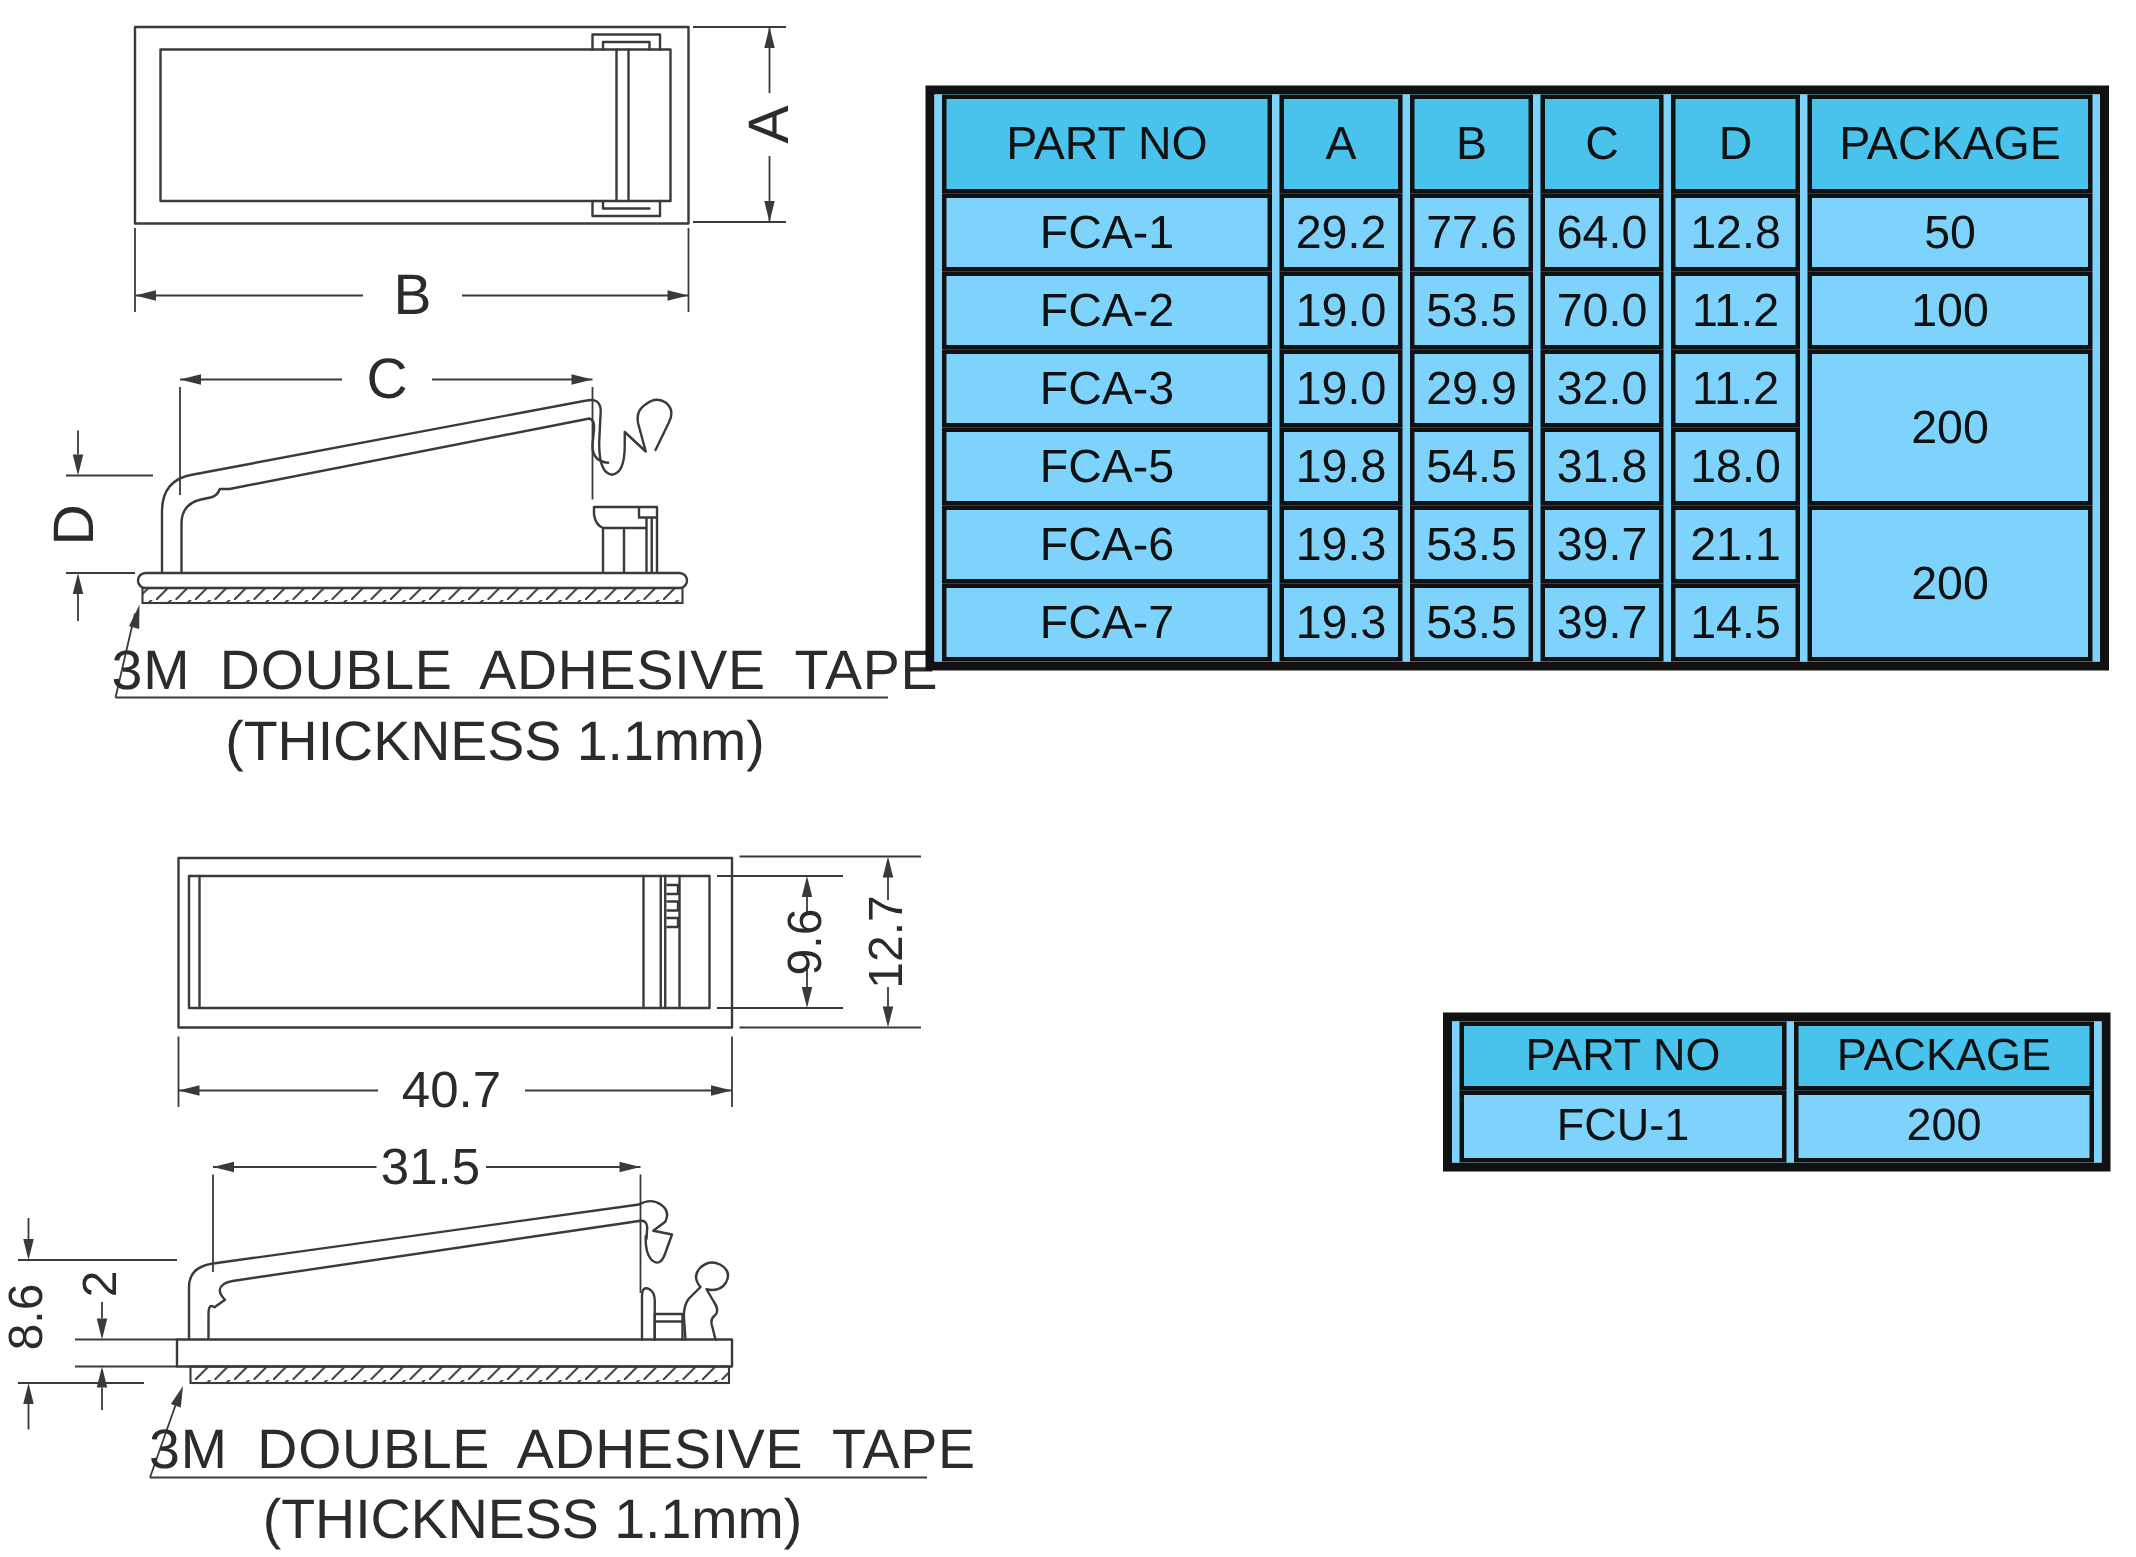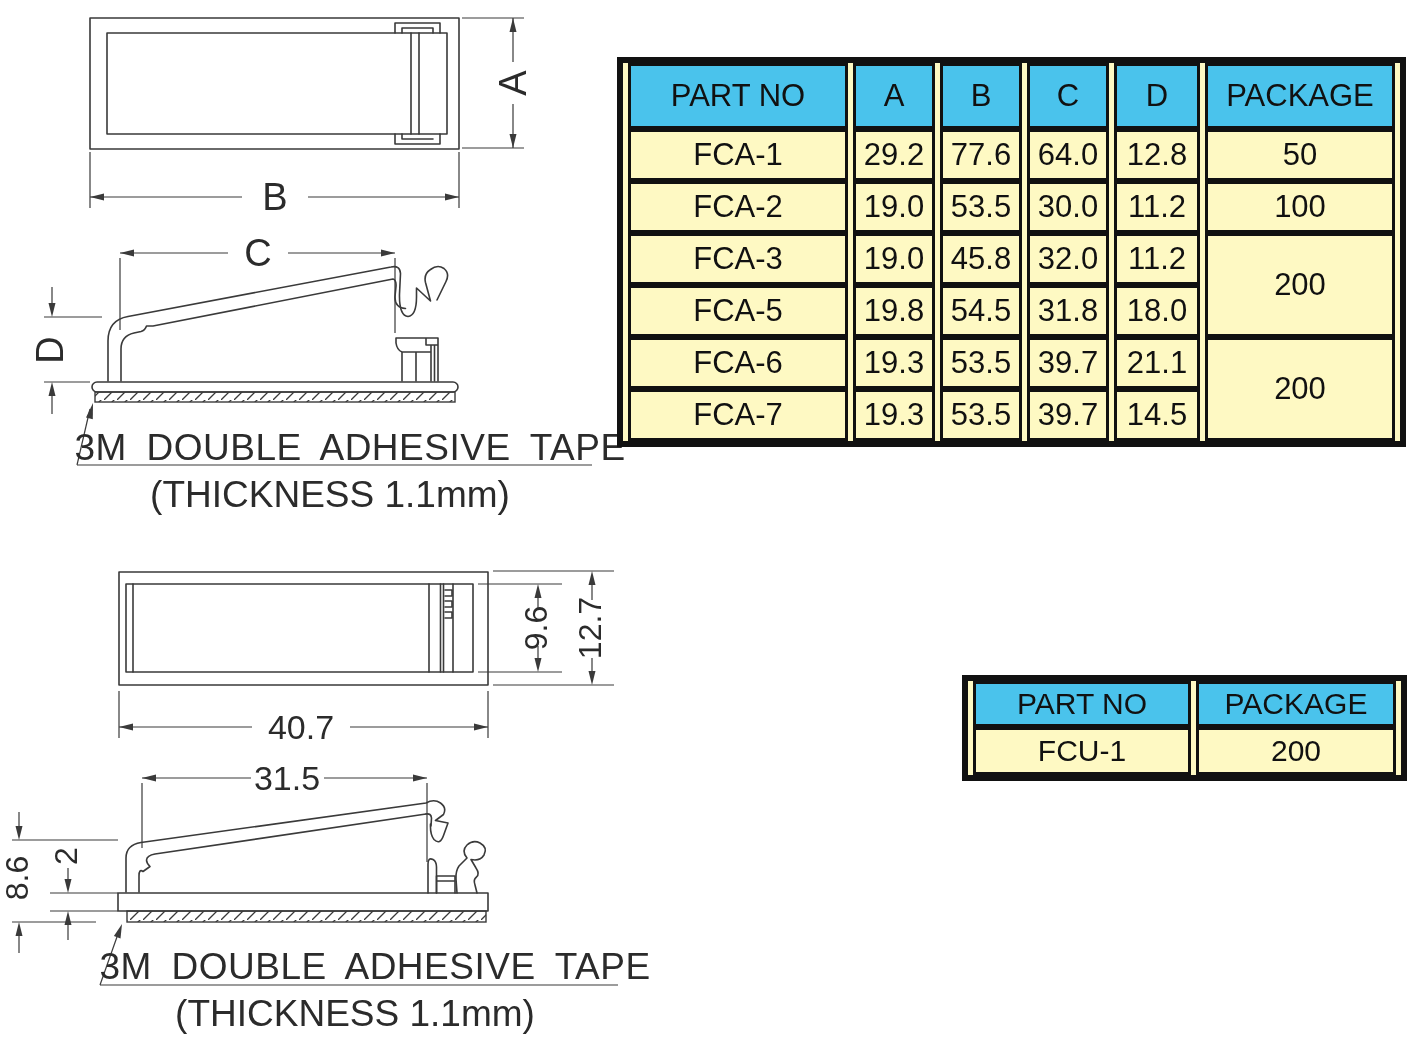--- a/index.html
+++ b/index.html
@@ -7,21 +7,21 @@
           font-family:"Liberation Sans",sans-serif;}
   svg{position:absolute;left:0;top:0;}
   
   .ol{fill:none;stroke:#3a3a3a;stroke-width:1.6;stroke-linejoin:round;stroke-linecap:round;}
   .dl{fill:none;stroke:#3a3a3a;stroke-width:1.2;stroke-linecap:butt;}
   .ah{fill:#3a3a3a;stroke:none;}
   .ht{fill:url(#hatch);stroke:#3a3a3a;stroke-width:1.4;}
   .dt{fill:#2b2b2b;text-anchor:middle;font-family:"Liberation Sans",sans-serif;}
   
   .tbl-wrap{position:absolute;border:6px solid #111111;background:#ffffff;}
-  table{border-collapse:separate;border-spacing:5px 0;table-layout:fixed;background:#fef9c3;}
+  table{border-collapse:separate;border-spacing:5px 0;table-layout:fixed;background:#7dd3fc;}
   td,th{box-sizing:border-box;border:3px solid #111111;text-align:center;vertical-align:middle;
         font-family:"Liberation Sans",sans-serif;color:#111111;padding:0;overflow:hidden;}
   th{background:#4AC3EC;font-weight:normal;}
   .t1 td,.t1 th{font-size:31px;}
   .t1 th{height:66px;}
   .t1 td{height:52px;}
   .t2 td,.t2 th{font-size:30px;}
   .t2 th{height:46px;}
   .t2 td{height:48px;margin-left:37px;}
 </style>
@@ -213,28 +213,28 @@
       <td>29.2</td>
       <td>77.6</td>
       <td>64.0</td>
       <td>12.8</td>
       <td>50</td>
     </tr>
     <tr>
       <td>FCA-2</td>
       <td>19.0</td>
       <td>53.5</td>
-      <td>30.0</td>
+      <td>70.0</td>
       <td>11.2</td>
       <td>100</td>
     </tr>
     <tr>
       <td>FCA-3</td>
       <td>19.0</td>
-      <td>45.8</td>
+      <td>29.9</td>
       <td>32.0</td>
       <td>11.2</td>
       <td rowspan="2">200</td>
     </tr>
     <tr>
       <td>FCA-5</td>
       <td>19.8</td>
       <td>54.5</td>
       <td>31.8</td>
       <td>18.0</td>

